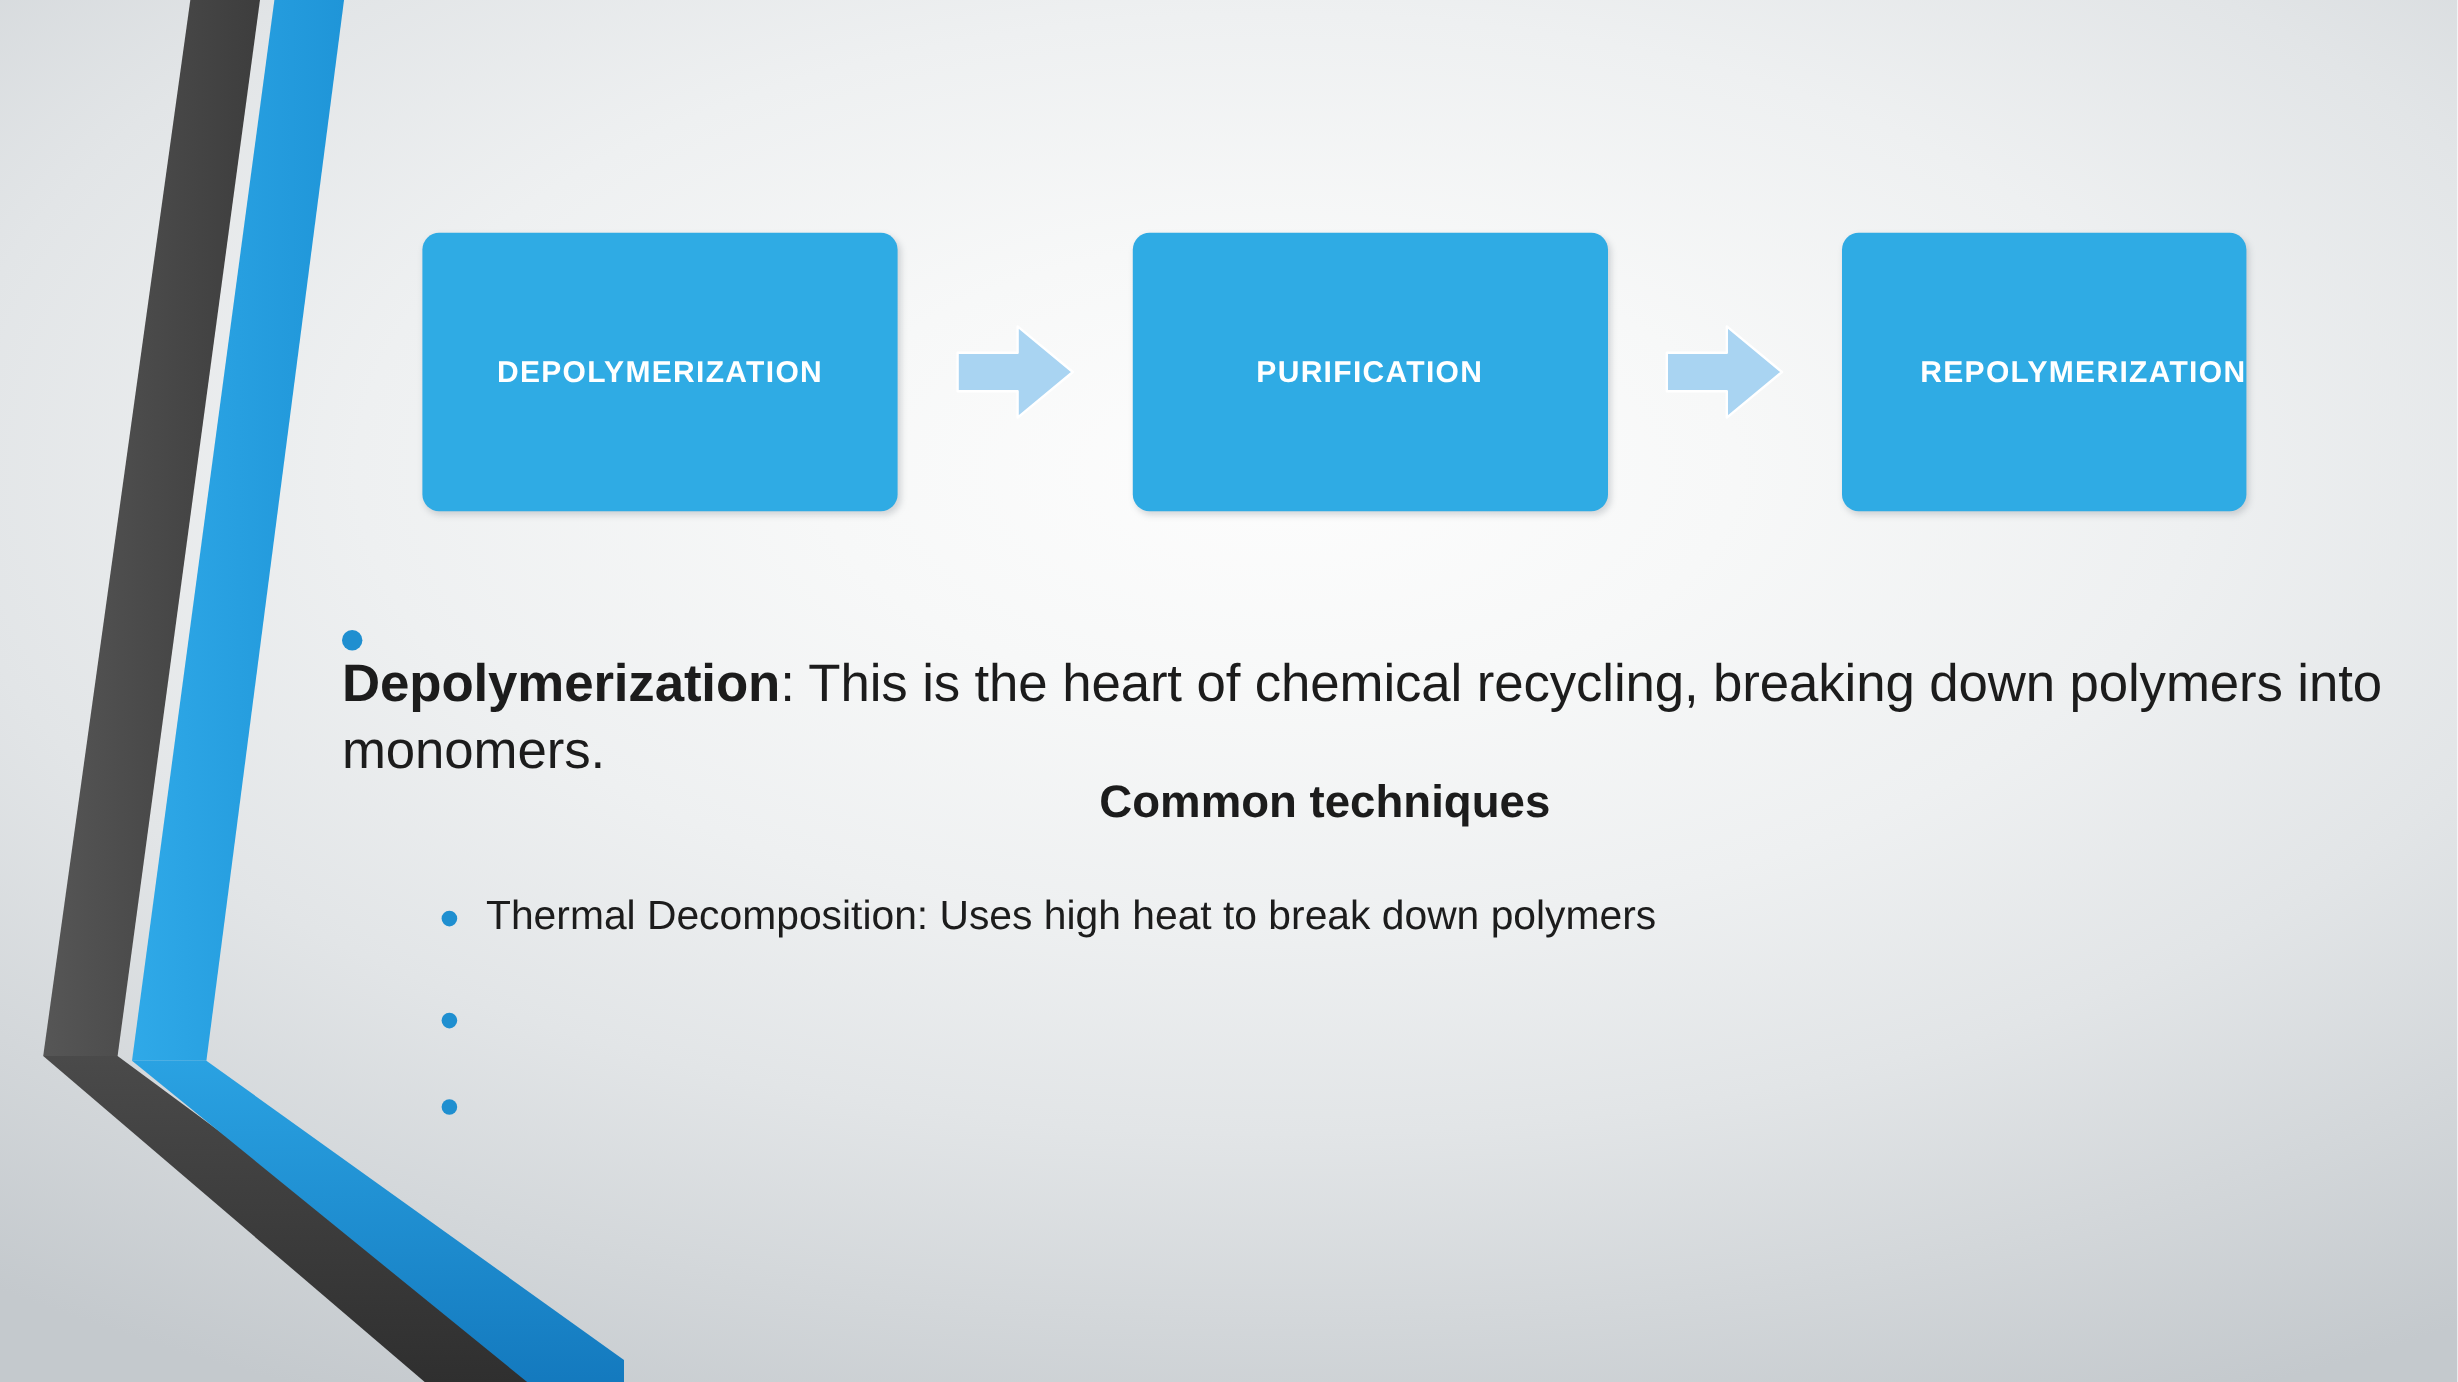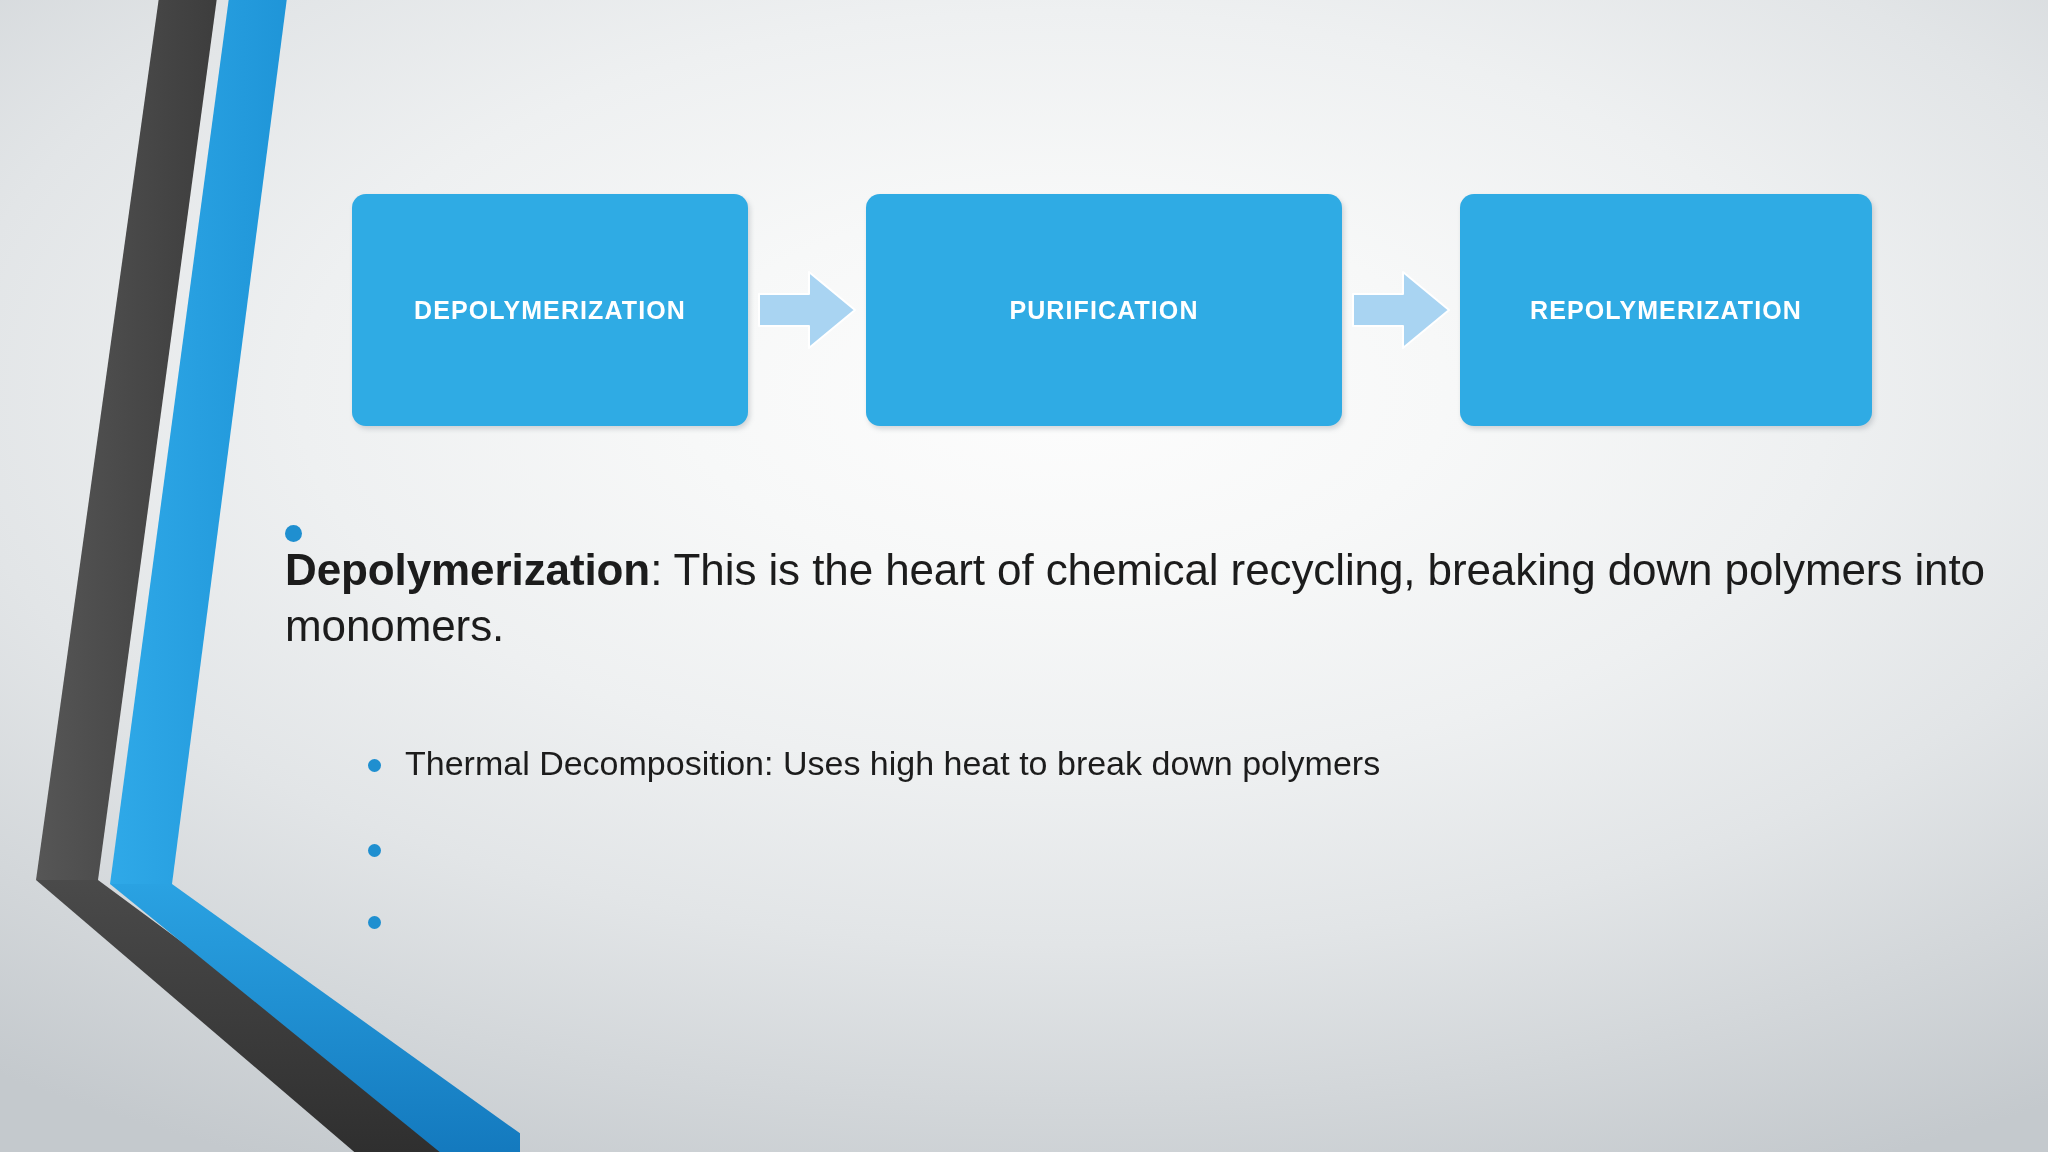--- a/index.html
+++ b/index.html
@@ -71,22 +71,22 @@
     display: flex;
     align-items: center;
     justify-content: center;
     color: #ffffff;
     font-size: 25px;
     font-weight: bold;
     letter-spacing: 1.1px;
     box-shadow: 2px 3px 5px rgba(120,130,140,0.30);
   }
   .pbox.b1 { width: 396px; }
-  .pbox.b2 { width: 476px; }
-  .pbox.b3 { width: 412px; }
+  .pbox.b2 { width: 396px; }
+  .pbox.b3 { width: 337px; justify-content: flex-end; }
   .arrow-cell {
     width: 112px;
     display: flex;
     align-items: center;
     justify-content: center;
   }
   .arrow-cell svg { display:block; }
 
   
   .bullet-main {
@@ -218,20 +218,21 @@
 
   </div>
 
   <div class="bullet-main">
     <span class="dot-lg"></span>
     <div class="bullet-main-text">
       <b>Depolymerization</b><span>: This is the heart of chemical recycling, breaking down polymers into monomers.</span>
     </div>
   </div>
 
+  <div class="subhead">Common techniques</div>
 
   <div class="sublist">
     <div class="subitem">
       <span class="dot-sm"></span>
       <span class="subitem-text">Thermal Decomposition: Uses high heat to break down polymers</span>
     </div>
     <div class="subitem">
       <span class="dot-sm"></span>
     </div>
     <div class="subitem">

